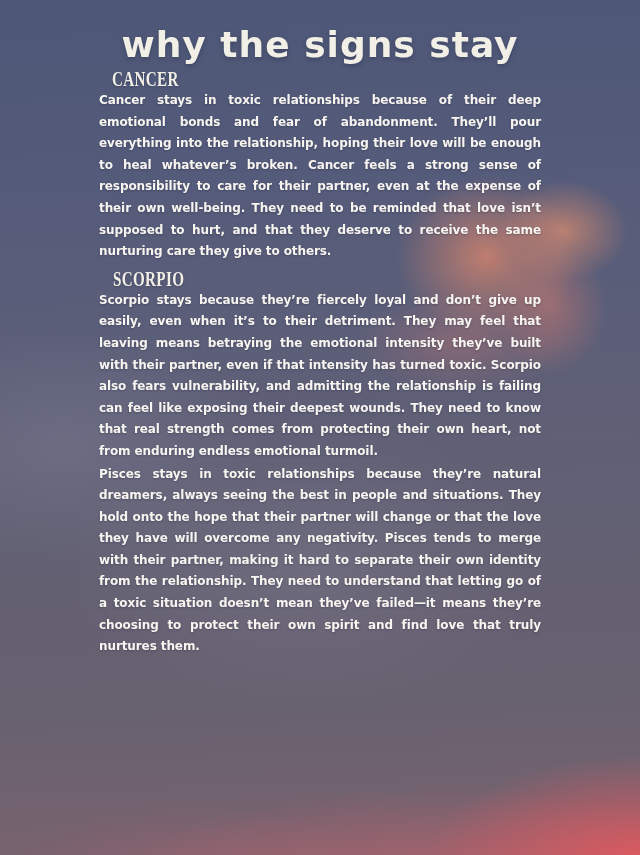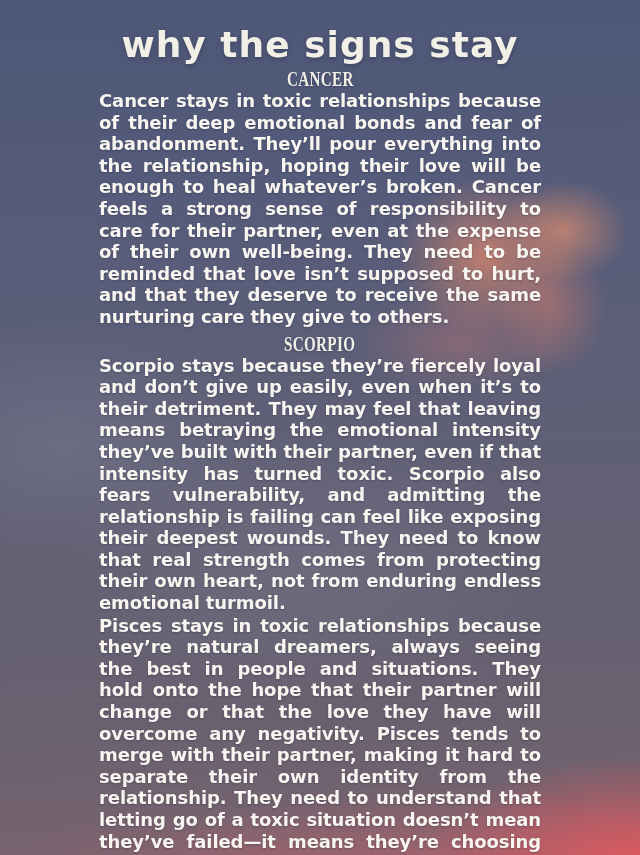--- a/index.html
+++ b/index.html
@@ -64,42 +64,41 @@
       0 0 9px rgba(255,60,190,0.85),
       0 0 18px rgba(255,60,190,0.45);
   }
 
   .sections { width: 442px; margin: 0 auto; }
 
   .section-heading {
     margin: 0;
     height: 22px;
     line-height: 22px;
-    text-align: center;
     text-decoration: underline;
   }
   .section:nth-child(1) .section-heading { margin-top: 2px; }
   .section:nth-child(n+2) .section-heading { margin-top: 4px; }
   .section-heading .heading-text {
     display: inline-block;
     font-family: "Liberation Serif", serif;
     font-weight: 700;
     font-size: 21px;
     letter-spacing: 0.5px;
     color: var(--text-cream, #f0ede6);
     transform: scaleX(0.72);
     transform-origin: 50% 50%;
     text-shadow: 0 1px 3px rgba(30,35,60,0.40);
   }
 
   .section-text {
     margin: 1px 0 0 0;
     font-family: "DejaVu Sans", sans-serif;
     font-weight: bold;
-    font-size: 18px;
+    font-size: 12px;
     line-height: 21.6px;
     letter-spacing: -0.1px;
     text-align: justify;
     color: var(--text-white, #f8f5f0);
     text-shadow: 0 1px 2px rgba(35,40,65,0.35);
   }
 </style>
 </head>
 <body>
 

